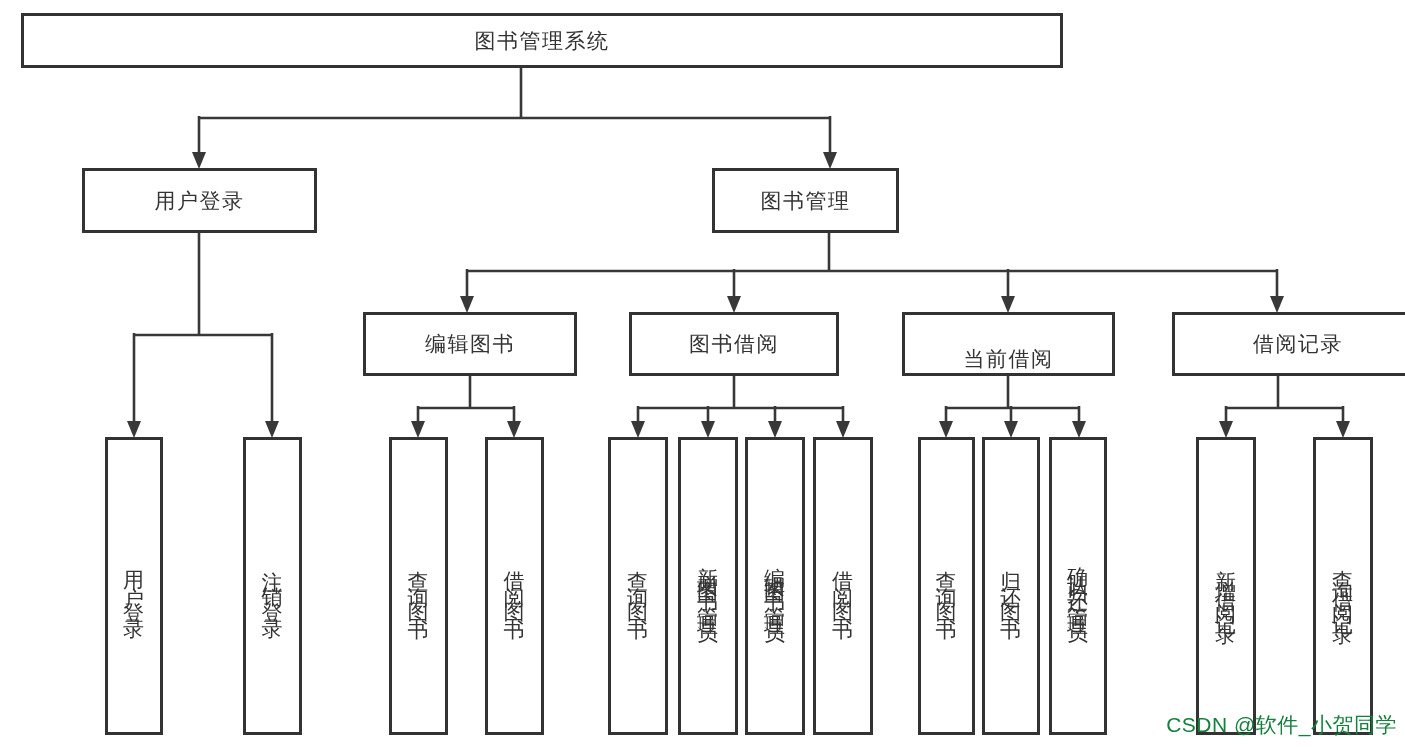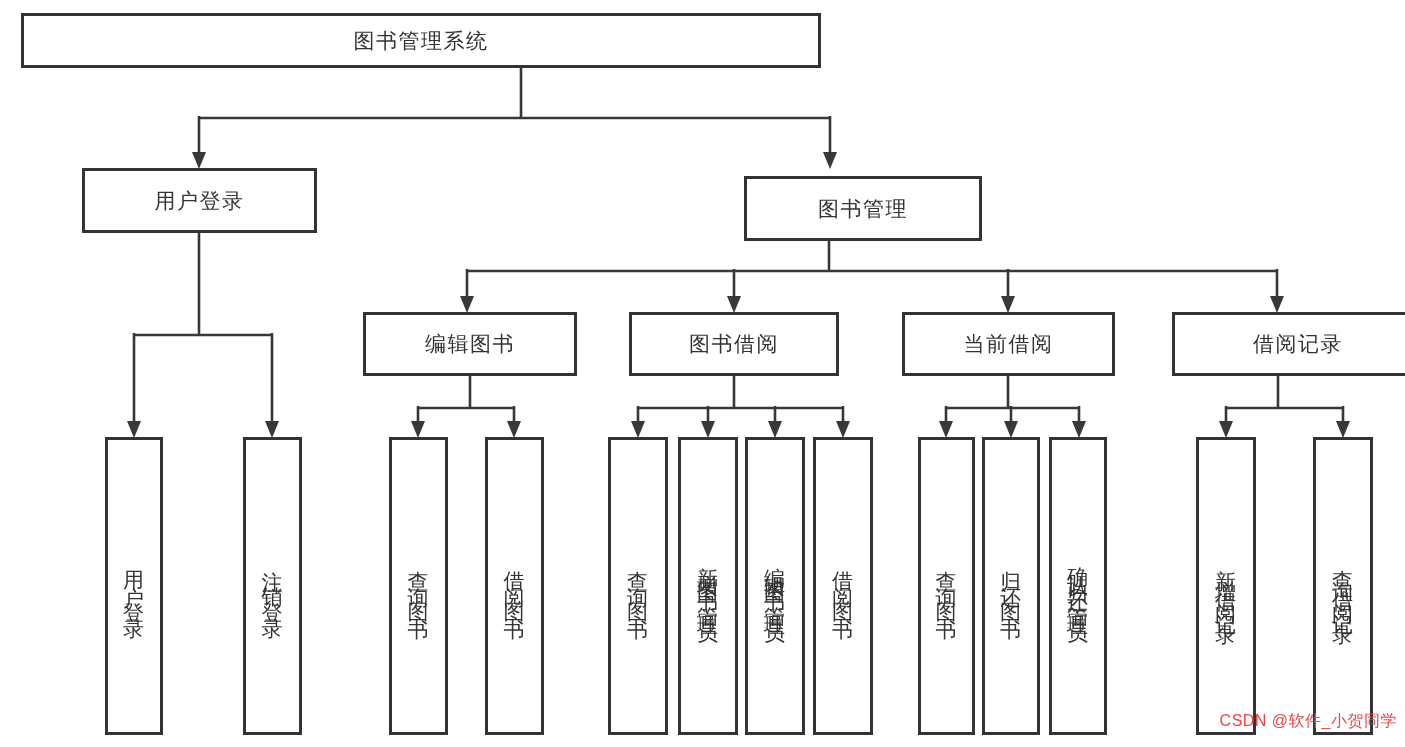--- a/index.html
+++ b/index.html
@@ -35,23 +35,23 @@
     font-size:21px;
     line-height:1;
     white-space:nowrap;
   }
   .sp16 span { letter-spacing:16px; }
   .sp12 span { letter-spacing:11px; }
   .sp9  span { letter-spacing:8px;  }
   .watermark {
     position:absolute;
     right:8px; top:711px;
-    font-size:16px;
+    font-size:21px;
     letter-spacing:0.5px;
-    color:#ef4444;
+    color:#15803d;
     z-index:10;
     white-space:nowrap;
   }
 </style>
 </head>
 <body>
 
 <div class="canvas">
 
   <svg class="connectors" width="1405" height="747" viewBox="0 0 1405 747">
@@ -87,38 +87,38 @@
       <polygon points="768,421 782,421 775,438"></polygon>
       <polygon points="836,421 850,421 843,438"></polygon>
       <polygon points="939,421 953,421 946,438"></polygon>
       <polygon points="1004,421 1018,421 1011,438"></polygon>
       <polygon points="1072,421 1086,421 1079,438"></polygon>
       <polygon points="1219,421 1233,421 1226,438"></polygon>
       <polygon points="1336,421 1350,421 1343,438"></polygon>
     </g>
   </svg>
 
-  <div class="box h" style="left:21px; top:13px; width:800px; height:55px;">
+  <div class="box h" style="left:21px; top:13px; width:1042px; height:55px;">
     <span>图书管理系统</span>
   </div>
 
   <div class="box h" style="left:82px; top:168px; width:235px; height:65px;">
     <span>用户登录</span>
   </div>
-  <div class="box h" style="left:712px; top:176px; width:238px; height:65px;margin-left:32px;">
+  <div class="box h" style="left:712px; top:168px; width:187px; height:65px;">
     <span>图书管理</span>
   </div>
 
   <div class="box h" style="left:363px; top:312px; width:214px; height:64px;">
     <span>编辑图书</span>
   </div>
   <div class="box h" style="left:629px; top:312px; width:210px; height:64px;">
     <span>图书借阅</span>
   </div>
-  <div class="box h" style="left:902px; top:312px; width:213px; height:64px;">
+  <div class="box h" style="left:902px; top:312px; width:213px; height:64px;align-items:flex-end;">
     <span>当前借阅</span>
   </div>
   <div class="box h" style="left:1172px; top:312px; width:252px; height:64px;">
     <span>借阅记录</span>
   </div>
 
   <div class="box v sp16" style="left:105px; top:437px; width:58px; height:298px;">
     <span>用户登录</span>
   </div>
   <div class="box v sp16" style="left:243px; top:437px; width:59px; height:298px;">

